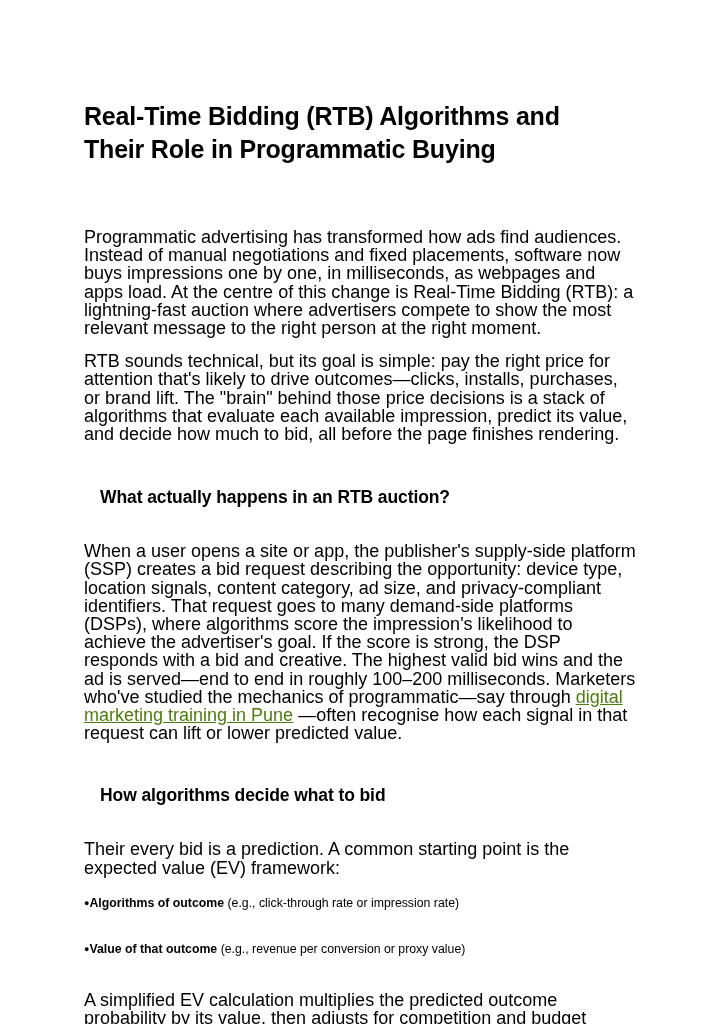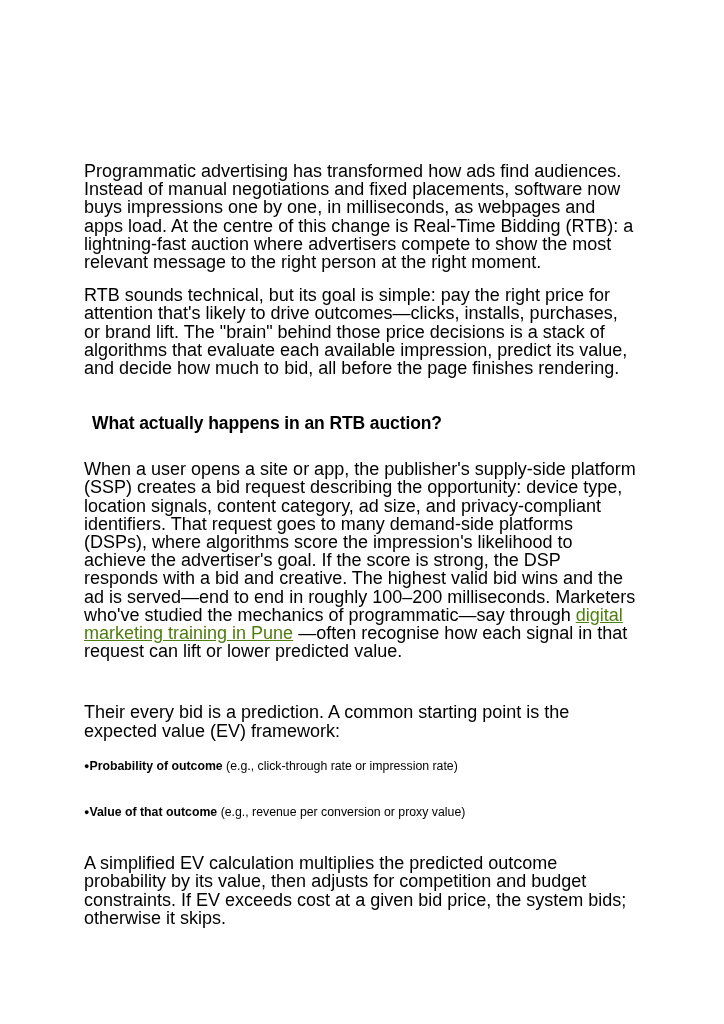--- a/index.html
+++ b/index.html
@@ -35,21 +35,21 @@
     letter-spacing: -0.2px;
     margin: 0 0 0 0;
     color: #000;
     width: 530px;
   }
   h2.section-heading {
     font-size: 17.5px;
     line-height: 23px;
     font-weight: bold;
     letter-spacing: -0.1px;
-    margin: 8px;
+    margin: 16px;
     color: #000;
   }
   p.body-text {
     font-size: 18px;
     line-height: 18.2px;
     margin: 0;
     color: #000;
     text-align: left;
   }
   .spacer-after-title { height: 62px; }
@@ -87,48 +87,50 @@
   a.inline-link {
     color: #4d7c0f;
   }
 </style>
 </head>
 <body>
 
 <div class="page">
   <div class="content">
 
+    <h1 class="doc-title">Real-Time Bidding (RTB) Algorithms and Their Role in Programmatic Buying</h1>
 
     <div class="spacer-after-title"></div>
 
     <p class="body-text">Programmatic advertising has transformed how ads find audiences. Instead of manual negotiations and fixed placements, software now buys impressions one by one, in milliseconds, as webpages and apps load. At the centre of this change is Real-Time Bidding (RTB): a lightning-fast auction where advertisers compete to show the most relevant message to the right person at the right moment.</p>
 
     <div class="spacer-para"></div>
 
     <p class="body-text">RTB sounds technical, but its goal is simple: pay the right price for attention that's likely to drive outcomes—clicks, installs, purchases, or brand lift. The "brain" behind those price decisions is a stack of algorithms that evaluate each available impression, predict its value, and decide how much to bid, all before the page finishes rendering.</p>
 
     <div class="spacer-before-h2"></div>
 
     <h2 class="section-heading">What actually happens in an RTB auction?</h2>
 
     <div class="spacer-after-h2"></div>
 
     <p class="body-text"><span>When a user opens a site or app, the publisher's supply-side platform (SSP) creates a bid request describing the opportunity: device type, location signals, content category, ad size, and privacy-compliant identifiers. That request goes to many demand-side platforms (DSPs), where algorithms score the impression's likelihood to achieve the advertiser's goal. If the score is strong, the DSP responds with a bid and creative. The highest valid bid wins and the ad is served—end to end in roughly 100–200 milliseconds. Marketers who've studied the mechanics of programmatic—say through </span><a class="inline-link" href="#">digital marketing training in Pune</a><span> —often recognise how each signal in that request can lift or lower predicted value.</span></p>
 
     <div class="spacer-before-h2b"></div>
 
+    <h2 class="section-heading">How algorithms decide what to bid</h2>
 
     <div class="spacer-after-h2b"></div>
 
     <p class="body-text">Their every bid is a prediction. A common starting point is the expected value (EV) framework:</p>
 
     <div class="spacer-bullets-top"></div>
 
     <ul class="bullet-list">
-      <li class="bullet-item"><span class="bullet-dot">●</span><span class="bullet-lead">Probability of outcome</span><span> (e.g., click-through rate or impression rate)</span></li>
+      <li class="bullet-item"><span class="bullet-dot">●</span><span class="bullet-lead">Algorithms of outcome</span><span> (e.g., click-through rate or impression rate)</span></li>
 
       <li class="bullet-item"><span class="bullet-dot">●</span><span class="bullet-lead">Value of that outcome</span><span> (e.g., revenue per conversion or proxy value)</span></li>
 
     </ul>
 
     <div class="spacer-final"></div>
 
     <p class="body-text">A simplified EV calculation multiplies the predicted outcome probability by its value, then adjusts for competition and budget constraints. If EV exceeds cost at a given bid price, the system bids; otherwise it skips.</p>
 
   </div>

